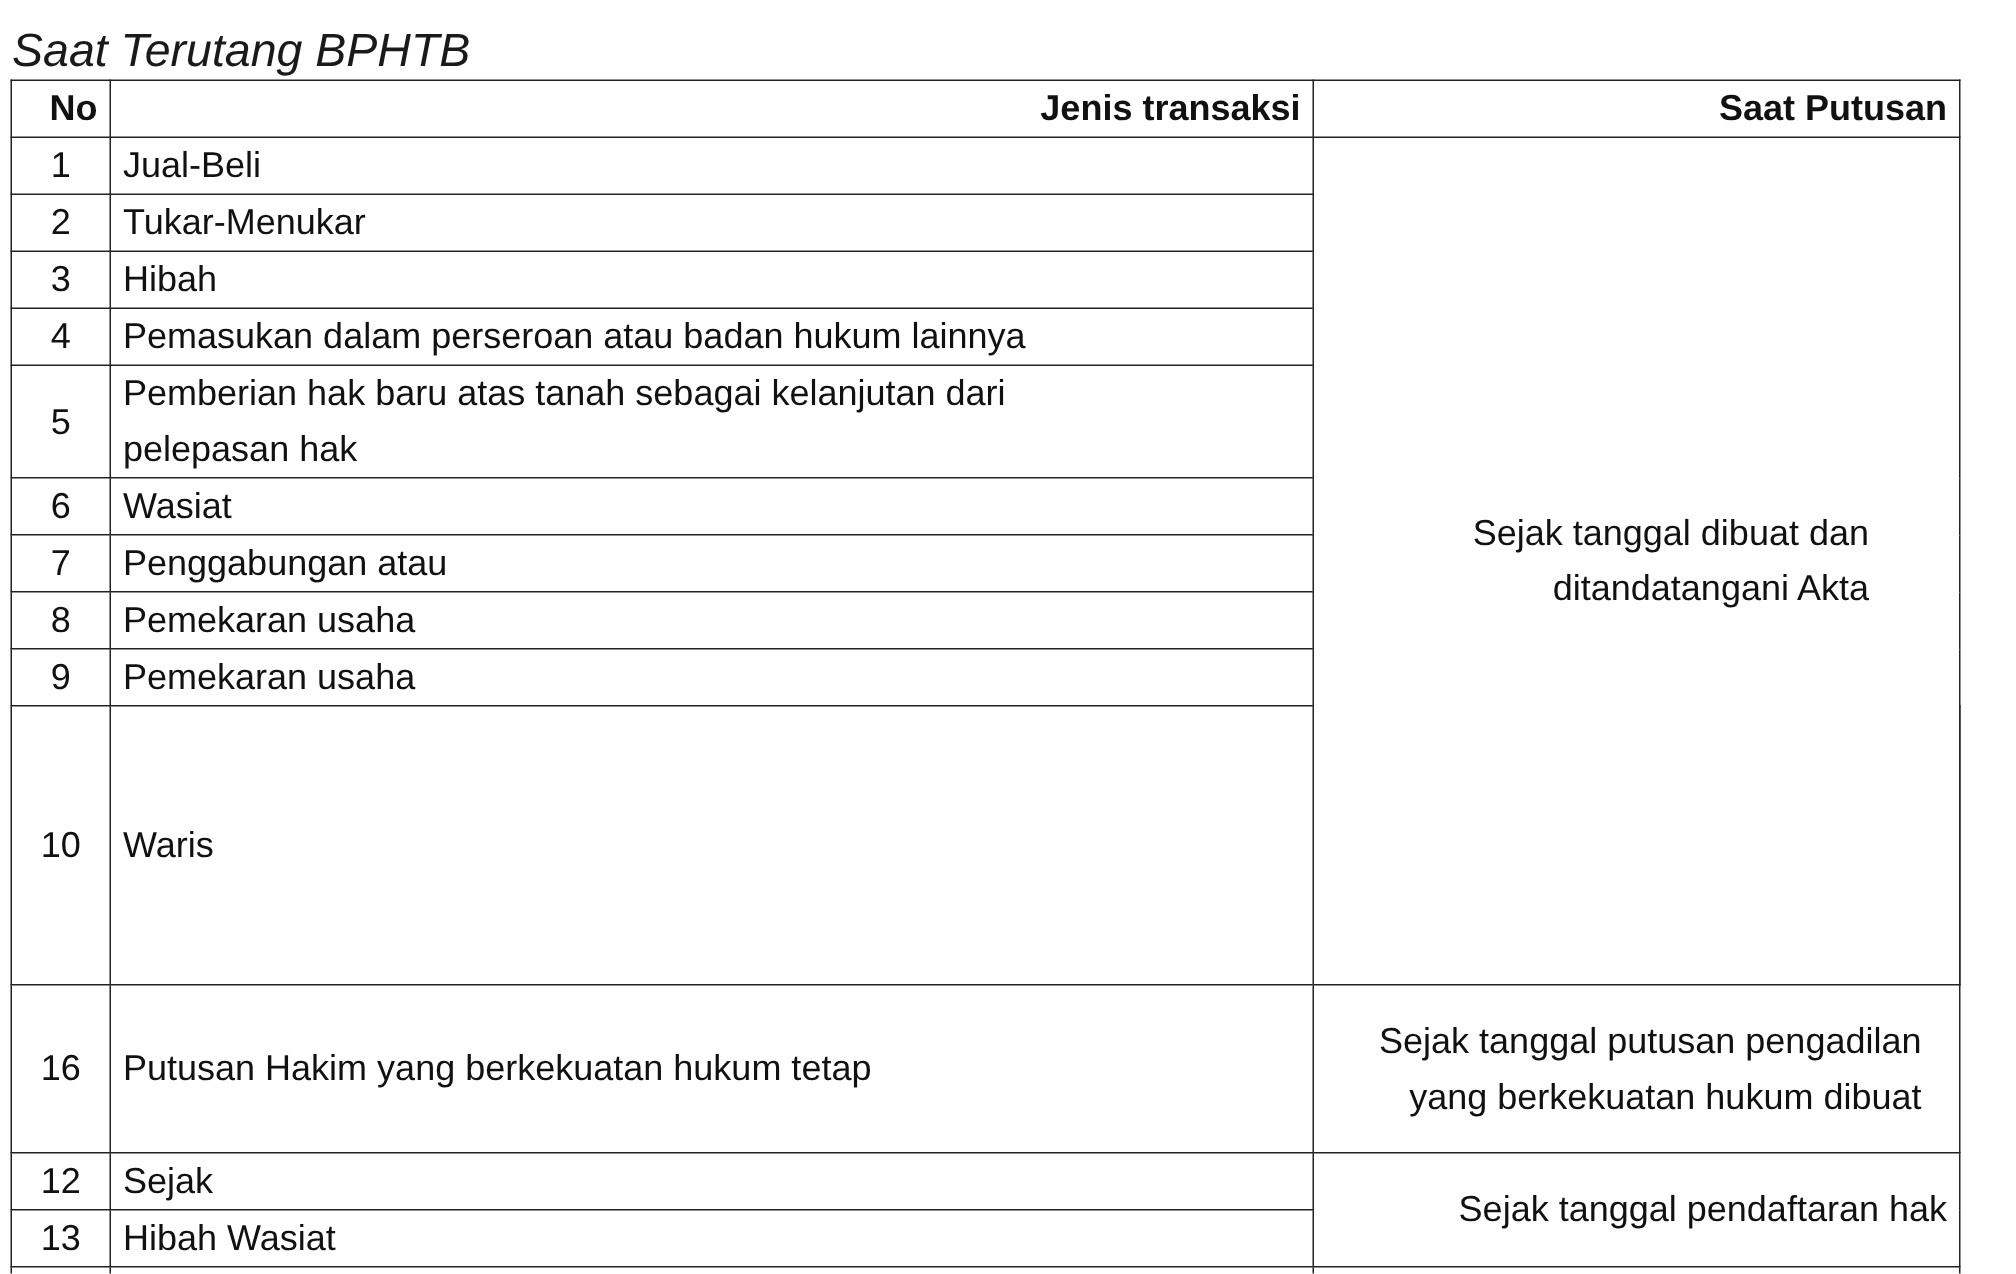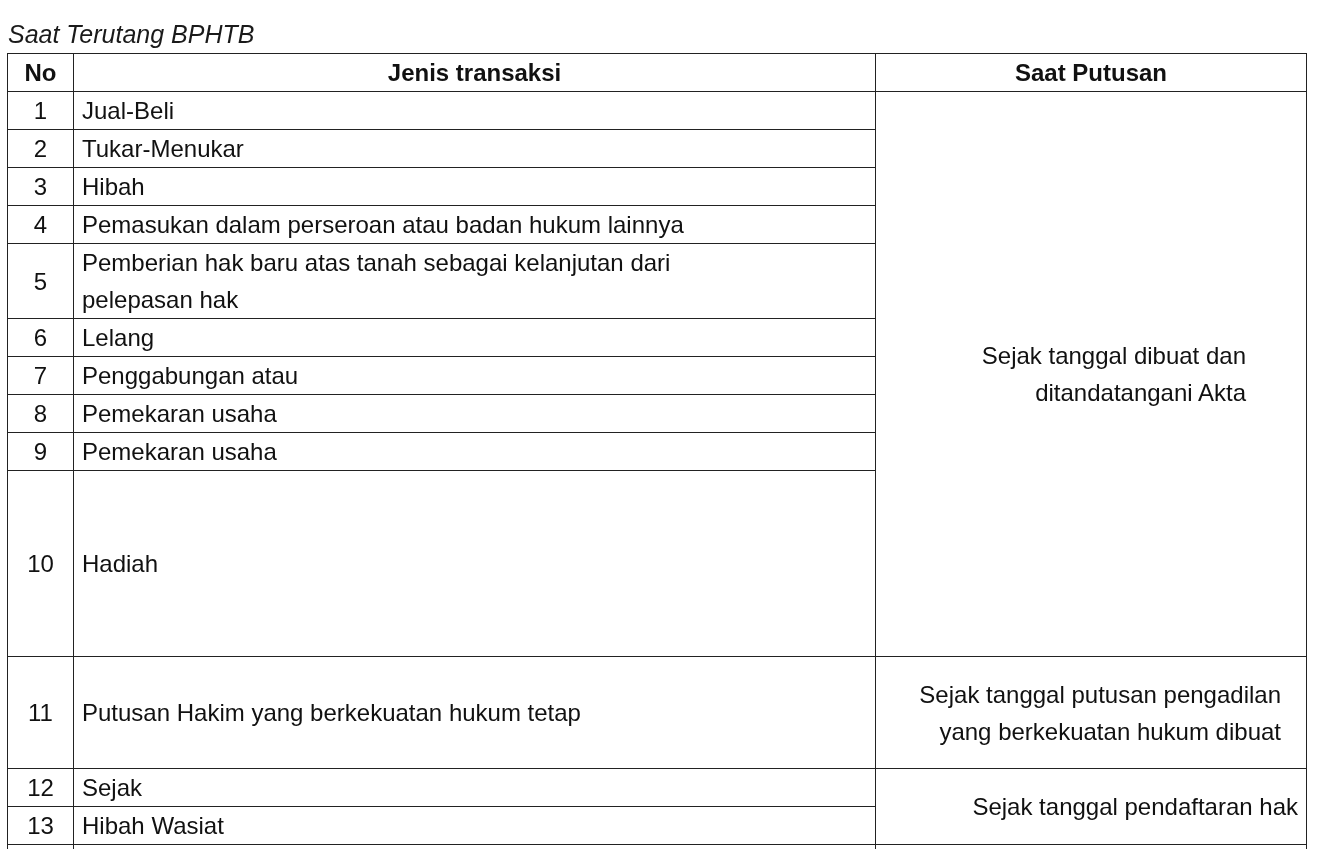--- a/index.html
+++ b/index.html
@@ -3,38 +3,38 @@
 <meta charset="utf-8">
 <style>
   html, body { margin: 0; padding: 0; background: #ffffff; }
   body {
     width: 1344px; height: 849px; position: relative; overflow: hidden;
     font-family: "Liberation Sans", "DejaVu Sans", sans-serif;
     color: #111111;
   }
   .caption {
     position: absolute; left: 8px; top: 18px;
-    font-style: italic; font-size: 25px; line-height: 32px;
+    font-style: italic; font-size: 31px; line-height: 32px;
     color: #1a1a1a;
   }
   table.main {
     position: absolute; left: 7px; top: 53px;
     border-collapse: collapse;
     table-layout: fixed;
     width: 1299px;
     font-size: 24px;
   }
   table.main td, table.main th {
     border: 1.5px solid #222222;
     padding: 0 8px;
     vertical-align: middle;
     line-height: 37px;
   }
   table.main th {
-    font-weight: bold; text-align: center; height: 37px; margin-top: 17px;
+    font-weight: bold; text-align: right; height: 37px; margin-top: 17px;
   }
   col.c-no { width: 66px; }
   col.c-jenis { width: 802px; }
   col.c-saat { width: 431px; }
   td.no { text-align: center; padding: 0 4px; }
   td.jenis { padding-left: 15px; }
   td.saat { text-align: right; }
   tr.r1 td { height: 37px; }
   tr.r2 td { height: 74px; }
   tr.r3 td { height: 111px; }
@@ -74,41 +74,41 @@
     <tr class="r1">
       <td class="no">4</td>
       <td class="jenis">Pemasukan dalam perseroan atau badan hukum lainnya</td>
     </tr>
     <tr class="r2">
       <td class="no">5</td>
       <td class="jenis" style="padding-right:100px;">Pemberian hak baru atas tanah sebagai kelanjutan dari pelepasan hak</td>
     </tr>
     <tr class="r1">
       <td class="no">6</td>
-      <td class="jenis">Lelang</td>
+      <td class="jenis">Wasiat</td>
     </tr>
     <tr class="r1">
       <td class="no">7</td>
       <td class="jenis">Penggabungan atau</td>
     </tr>
     <tr class="r1">
       <td class="no">8</td>
       <td class="jenis">Pemekaran usaha</td>
     </tr>
     <tr class="r1">
       <td class="no">9</td>
       <td class="jenis">Pemekaran usaha</td>
     </tr>
     <tr class="r2">
       <td class="no">10</td>
-      <td class="jenis">Hadiah</td>
+      <td class="jenis">Waris</td>
       <td class="saat" style="padding:0 50px;">Sejak tanggal penunjukan pemenang lelang</td>
     </tr>
     <tr class="r3">
-      <td class="no">11</td>
+      <td class="no">16</td>
       <td class="jenis">Putusan Hakim yang berkekuatan hukum tetap</td>
       <td class="saat" style="padding:0 25px;">Sejak tanggal putusan pengadilan yang berkekuatan hukum dibuat</td>
     </tr>
     <tr class="r1">
       <td class="no">12</td>
       <td class="jenis">Sejak</td>
       <td class="saat" rowspan="2">Sejak tanggal pendaftaran hak</td>
     </tr>
     <tr class="r1">
       <td class="no">13</td>

